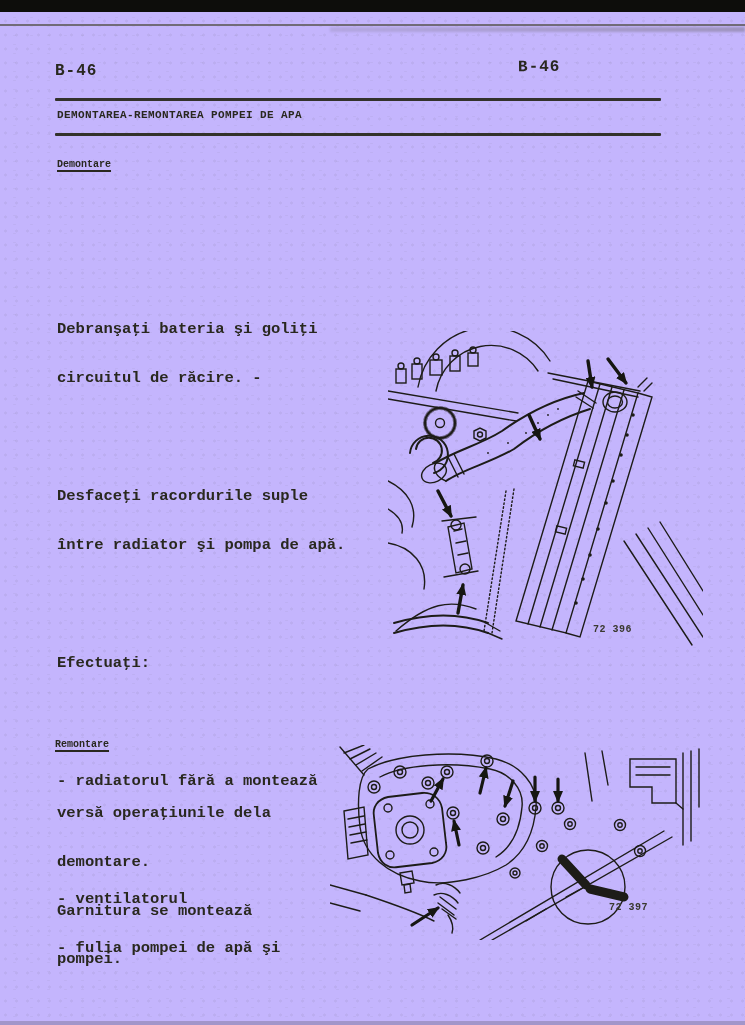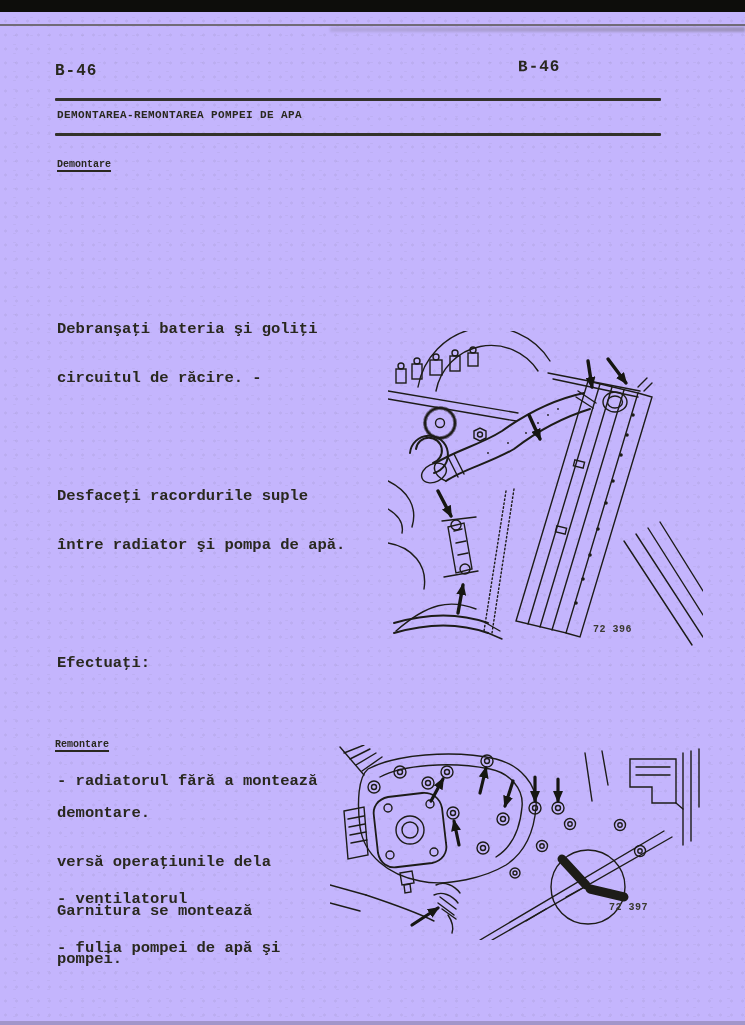--- a/index.html
+++ b/index.html
@@ -193,22 +193,22 @@
           <path d="M70,282 L75,254" marker-end="url(#ah1)"></path>
         </g>
       </g>
     </svg>
     <span class="fig-label fl1">72 396</span>
   </div>
 
   <div class="tw sec-heading h-remontare">Remontare</div>
 
   <div class="remcol tw">
+    <div>versă operaţiunile dela</div>
     <div>demontare.</div>
-    <div>versă operaţiunile dela</div>
     <div>Garnitura se montează</div>
     <div>pompei.</div>
     
     
     
     
     
   </div>
 
   <div class="figure fig2">

